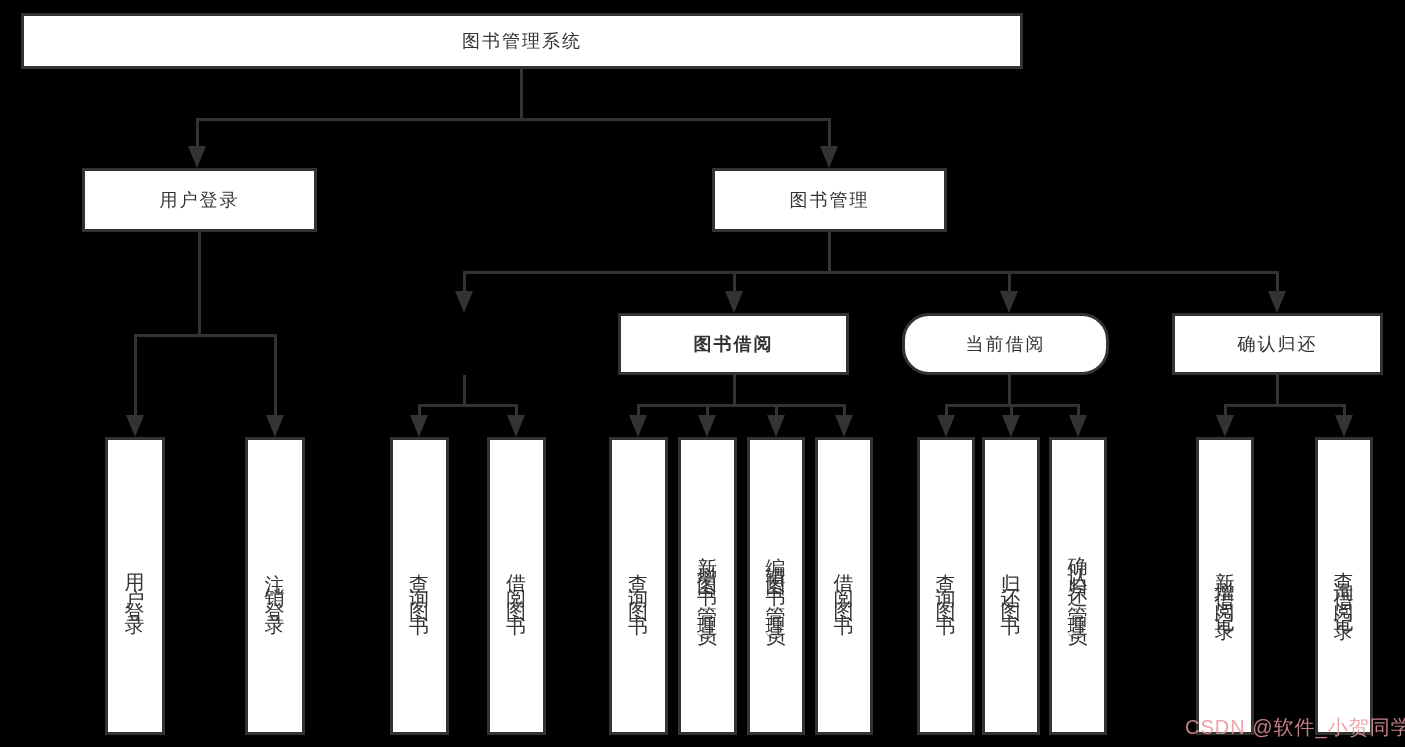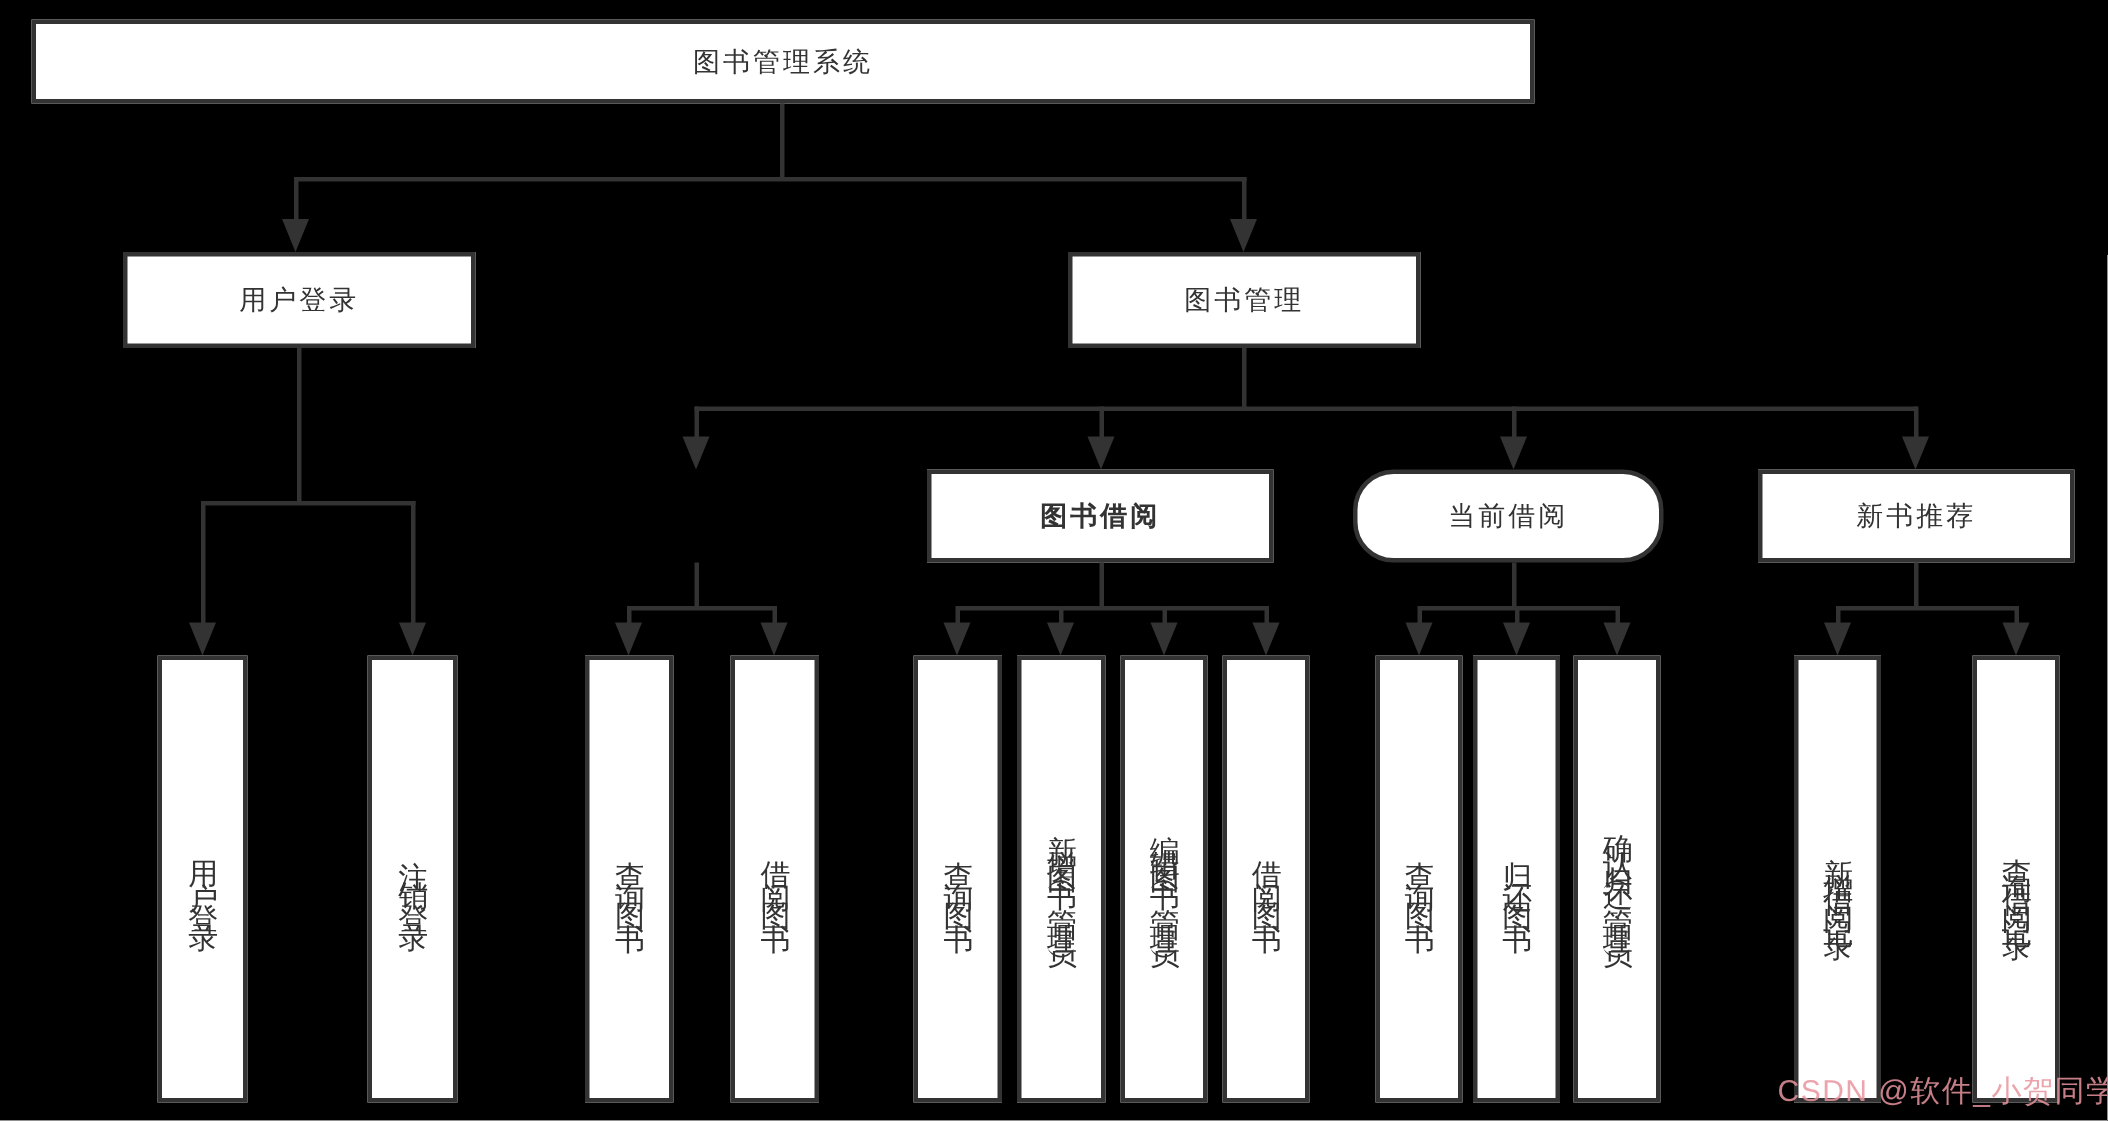--- a/index.html
+++ b/index.html
@@ -73,21 +73,21 @@
   <div class="vl" style="left:1276px;top:271px;height:22px;"></div>
   <div class="ar" style="left:1268px;top:291px;"></div>
 
   <div class="hnode" style="left:618px;top:313px;width:231px;height:62px;font-weight:bold;">
     <span>图书借阅</span>
   </div>
   <div class="hnode" style="left:902px;top:313px;width:207px;height:62px;border-radius:27px;">
     <span>当前借阅</span>
   </div>
   <div class="hnode" style="left:1172px;top:313px;width:211px;height:62px;">
-    <span>新书推荐</span>
+    <span>确认归还</span>
   </div>
 
   <div class="vl" style="left:463px;top:375px;height:31px;"></div>
   <div class="hl" style="left:419px;top:404px;width:98px;"></div>
   <div class="vl" style="left:418px;top:404px;height:13px;"></div>
   <div class="ar" style="left:410px;top:415px;"></div>
   <div class="vl" style="left:515px;top:404px;height:13px;"></div>
   <div class="ar" style="left:507px;top:415px;"></div>
 
   <div class="vl" style="left:733px;top:375px;height:31px;"></div>

